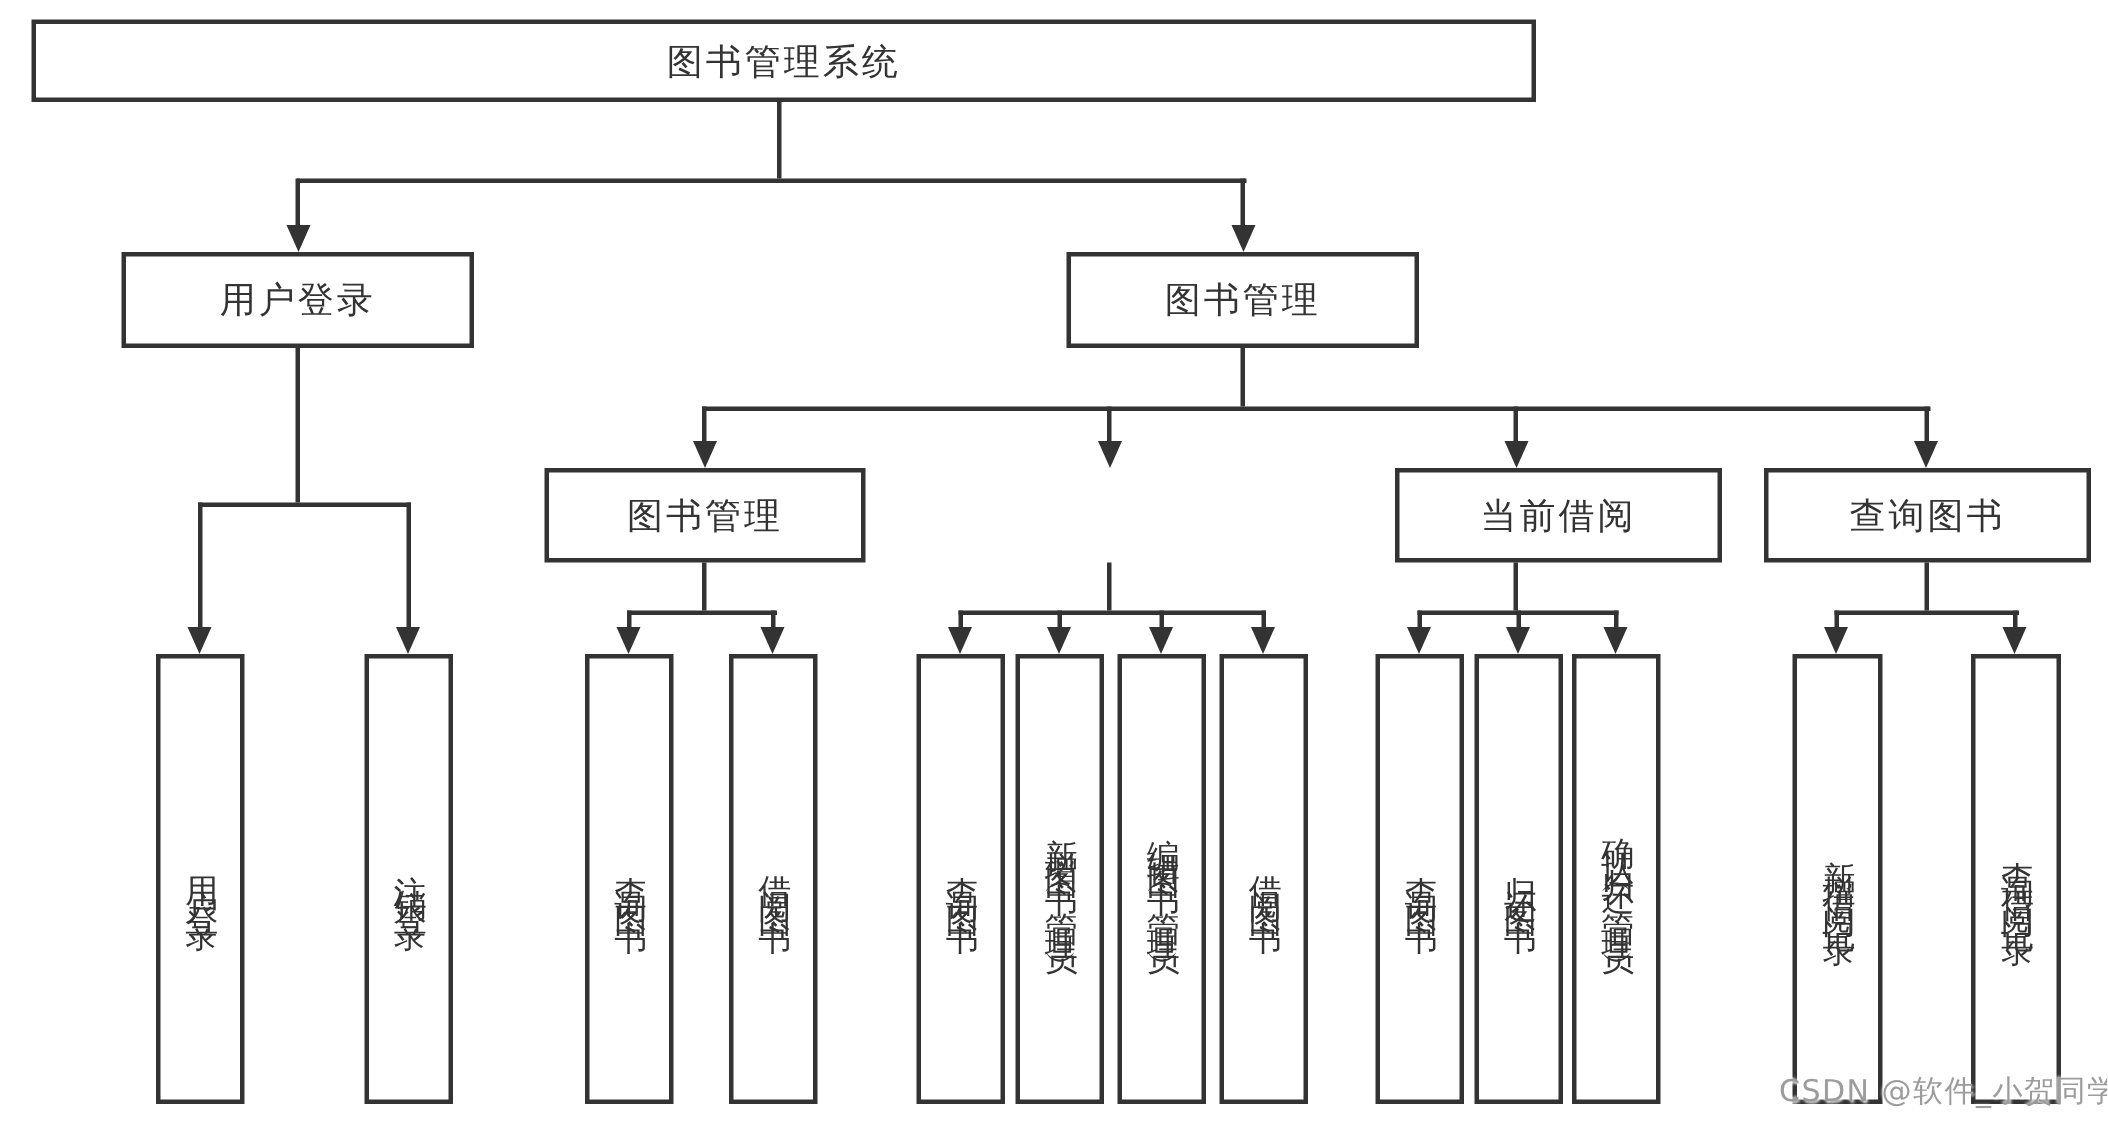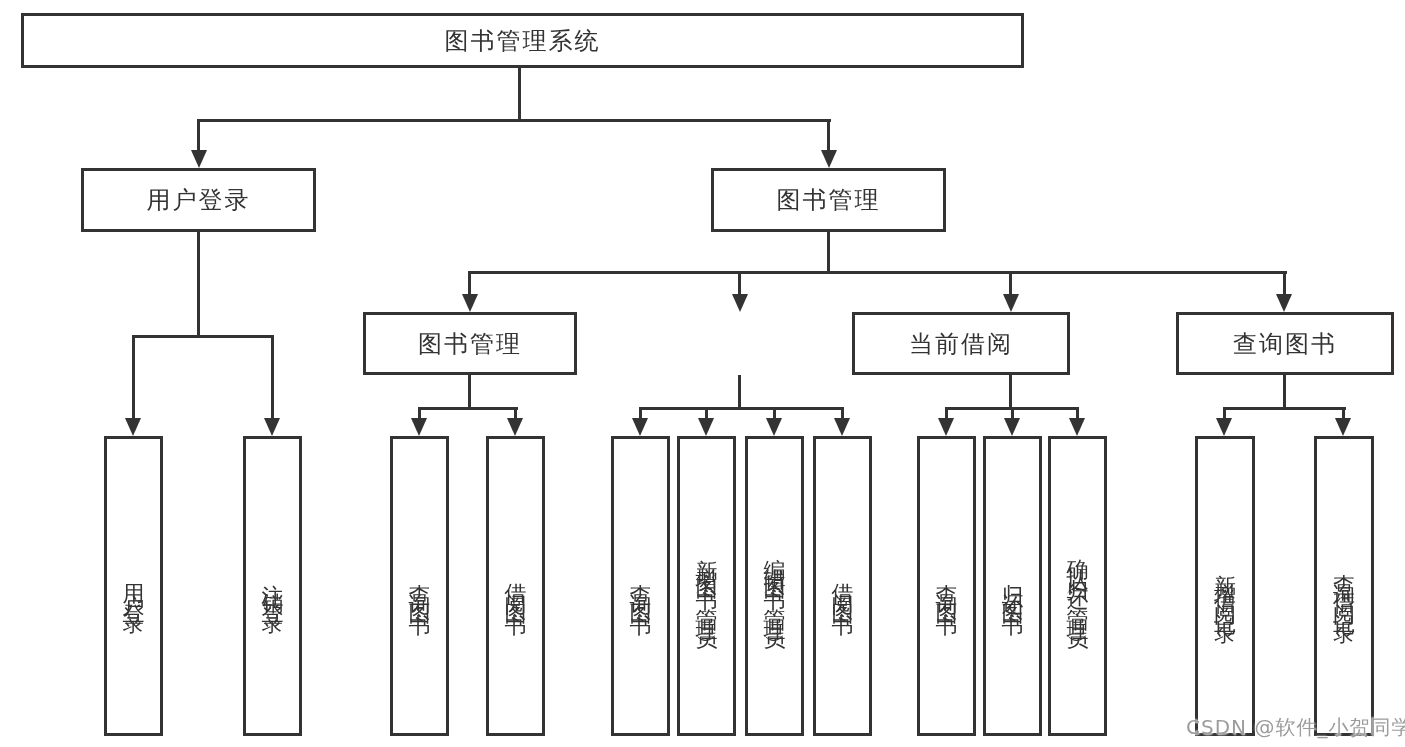--- a/index.html
+++ b/index.html
@@ -61,21 +61,21 @@
   <div class="vl" style="left:468px;top:271px;height:23px"></div>
   <div class="arrow" style="left:462px;top:294px"></div>
   <div class="vl" style="left:738px;top:271px;height:23px"></div>
   <div class="arrow" style="left:732px;top:294px"></div>
   <div class="vl" style="left:1009px;top:271px;height:23px"></div>
   <div class="arrow" style="left:1003px;top:294px"></div>
   <div class="vl" style="left:1283px;top:271px;height:23px"></div>
   <div class="arrow" style="left:1276px;top:294px"></div>
 
   <div class="node h-node" style="left:363px;top:312px;width:214px;height:63px">图书管理</div>
-  <div class="node h-node" style="left:852px;top:312px;width:218px;height:63px">当前借阅</div>
+  <div class="node h-node" style="left:930px;top:312px;width:218px;height:63px">当前借阅</div>
   <div class="node h-node" style="left:1176px;top:312px;width:218px;height:63px">查询图书</div>
 
   <div class="vl" style="left:468px;top:375px;height:32px"></div>
   <div class="hl" style="left:418px;top:407px;width:100px"></div>
   <div class="vl" style="left:418px;top:407px;height:11px"></div>
   <div class="arrow" style="left:411px;top:418px"></div>
   <div class="vl" style="left:514px;top:407px;height:11px"></div>
   <div class="arrow" style="left:507px;top:418px"></div>
 
   <div class="vl" style="left:738px;top:375px;height:32px"></div>

